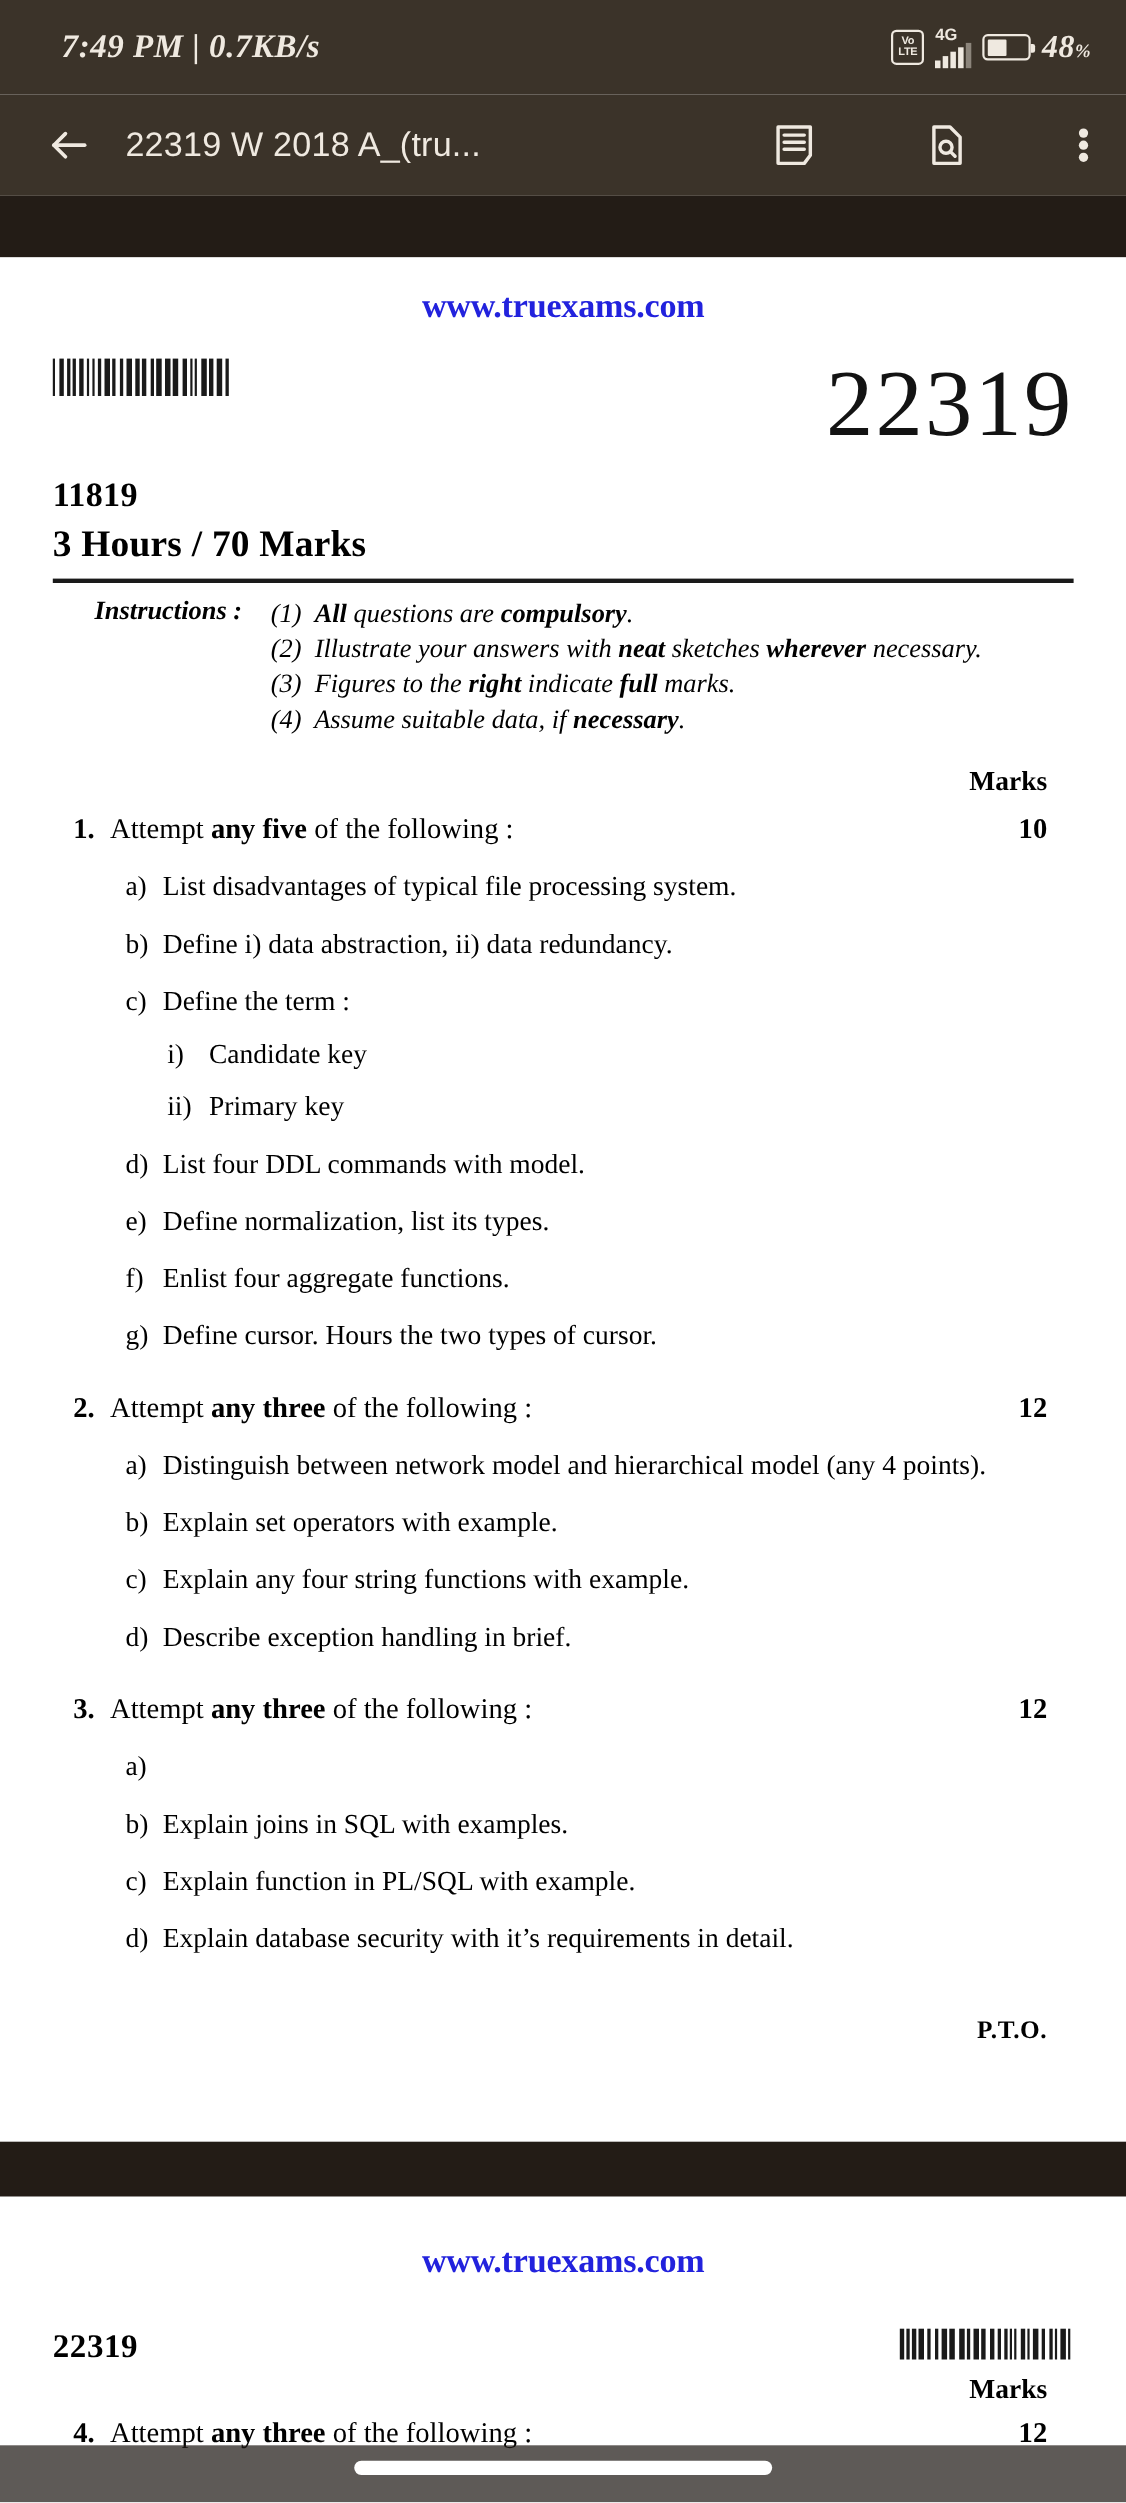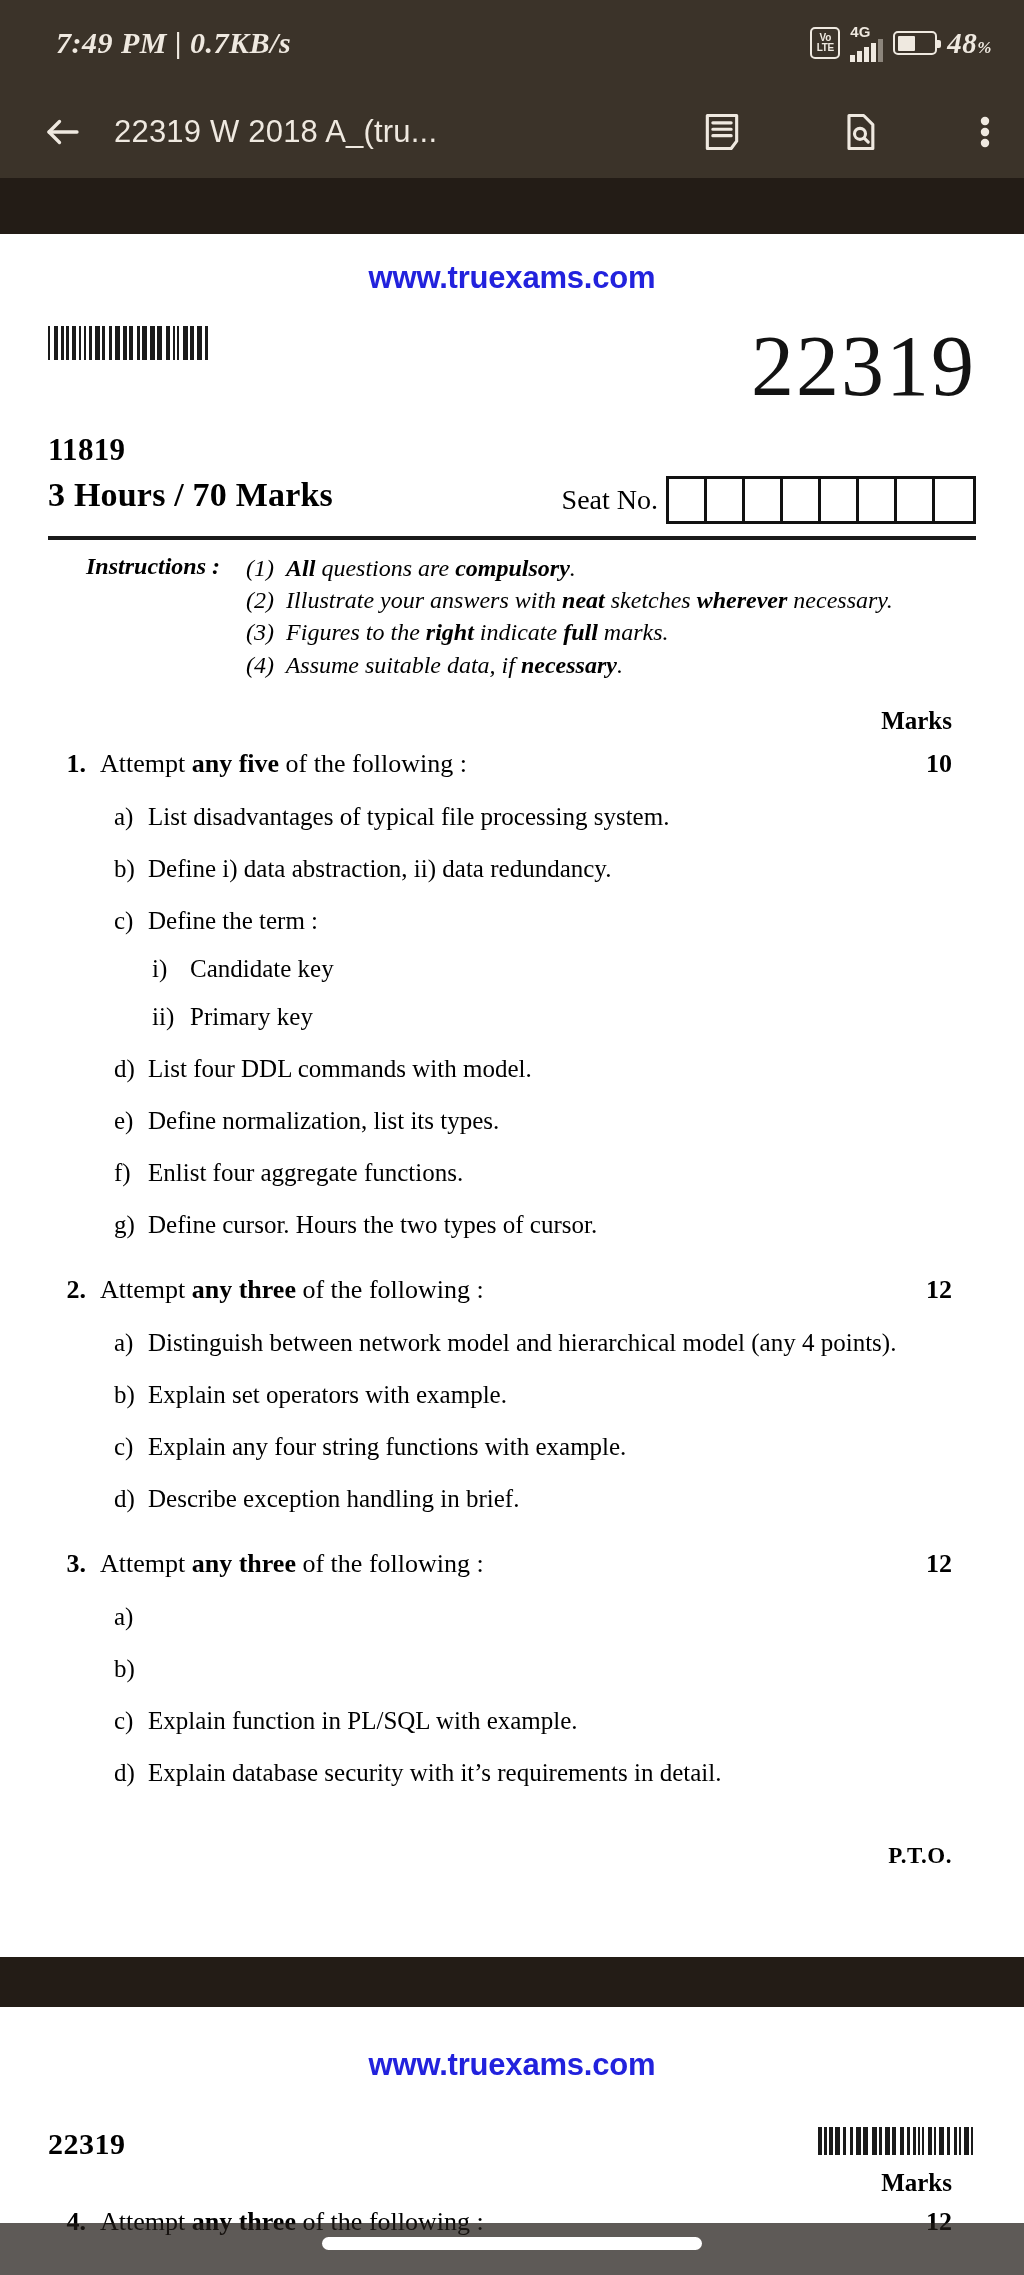--- a/index.html
+++ b/index.html
@@ -122,21 +122,21 @@
 
   
   .page {
     background: #ffffff;
     position: relative;
     padding: 0 48px;
   }
   .watermark {
     text-align: center;
     color: #2222dd;
-    font-family: Liberation Sans, sans-serif;
+    font-family: Liberation Serif, serif;
     font-weight: bold;
     font-size: 31px;
     letter-spacing: -.2px;
   }
 
   .head-row {
     display: flex;
     align-items: flex-start;
     justify-content: space-between;
   }
@@ -394,33 +394,20 @@
           <i style="width:3px"></i>
           <i style="width:2px;background:transparent"></i>
         </div>
       <div class="paper-code">22319</div>
     </div>
 
     <div class="subject-code" style="margin-top:24px;">11819</div>
 
     <div class="meta-row" style="margin-top:8px;">
       <div class="duration">3 Hours / 70 Marks</div>
-      <div class="seat-wrap">
-        <div class="seat-label">Seat No.</div>
-        <div class="seat-boxes" id="seatboxes">
-            <i></i>
-            <i></i>
-            <i></i>
-            <i></i>
-            <i></i>
-            <i></i>
-            <i></i>
-            <i></i>
-          </div>
-      </div>
     </div>
 
     <hr class="rule" style="margin-top:12px;">
 
     <div class="instructions" style="margin-top:12px;">
       <div class="instr-label">Instructions :</div>
       <ul class="instr-list" id="instrlist">
           <li><span>(1)</span>&nbsp; <span><b>All</b> questions are <b>compulsory</b>.</span></li>
           <li><span>(2)</span>&nbsp; <span>Illustrate your answers with <b>neat</b> sketches <b>wherever</b> necessary.</span></li>
           <li><span>(3)</span>&nbsp; <span>Figures to the <b>right</b> indicate <b>full</b> marks.</span></li>
@@ -496,20 +483,21 @@
         <div class="q-row" style="margin-top:36px">
           <div class="q-num">3.</div>
           <div class="q-text">Attempt <b>any three</b> of the following :</div>
           <div class="q-marks">12</div>
         </div>
         <div class="sub-row" style="margin-top:24px">
           <div class="sub-key">a)</div>
         </div>
         <div class="sub-row" style="margin-top:24px">
           <div class="sub-key">b)</div>
+          <div class="sub-text">Explain joins in SQL with examples.</div>
         </div>
         <div class="sub-row" style="margin-top:24px">
           <div class="sub-key">c)</div>
           <div class="sub-text">Explain function in PL/SQL with example.</div>
         </div>
         <div class="sub-row" style="margin-top:24px">
           <div class="sub-key">d)</div>
           <div class="sub-text">Explain database security with it’s requirements in detail.</div>
         </div>
       </div>

